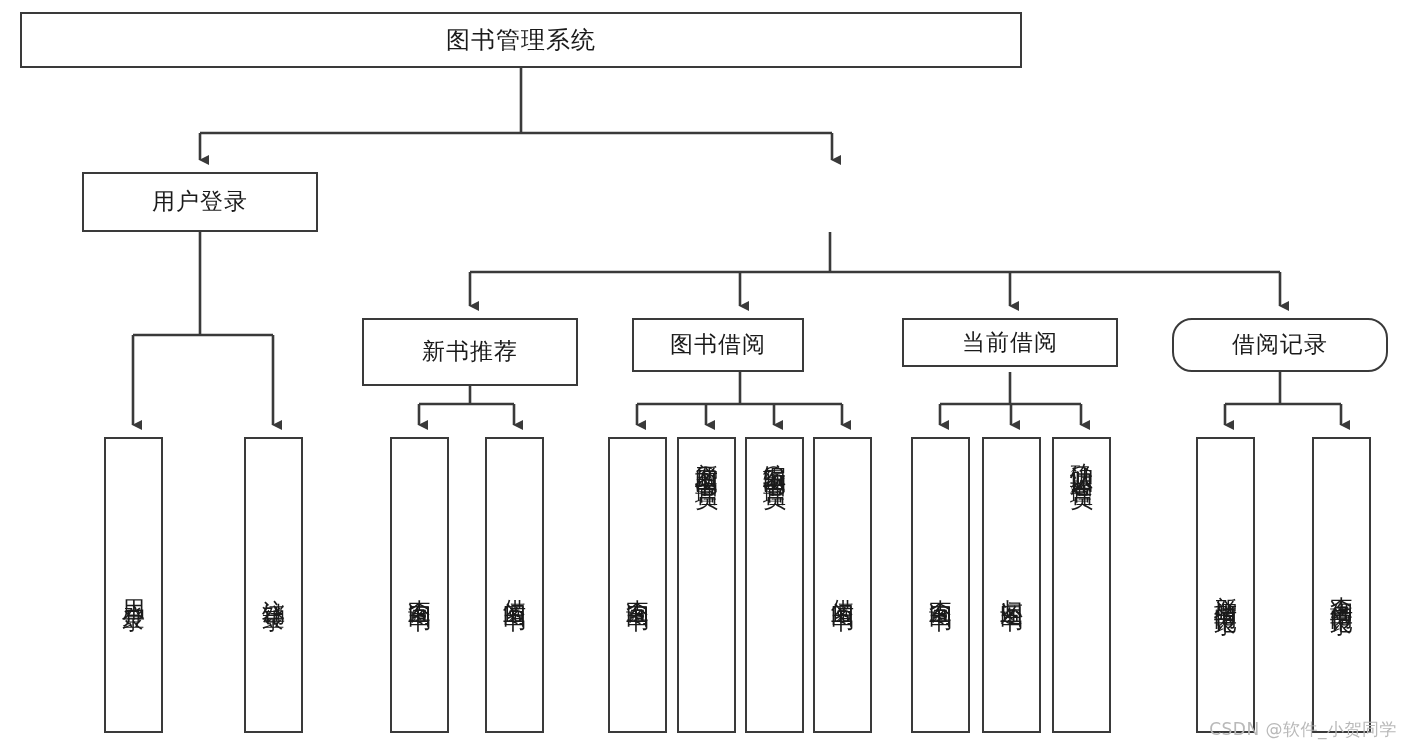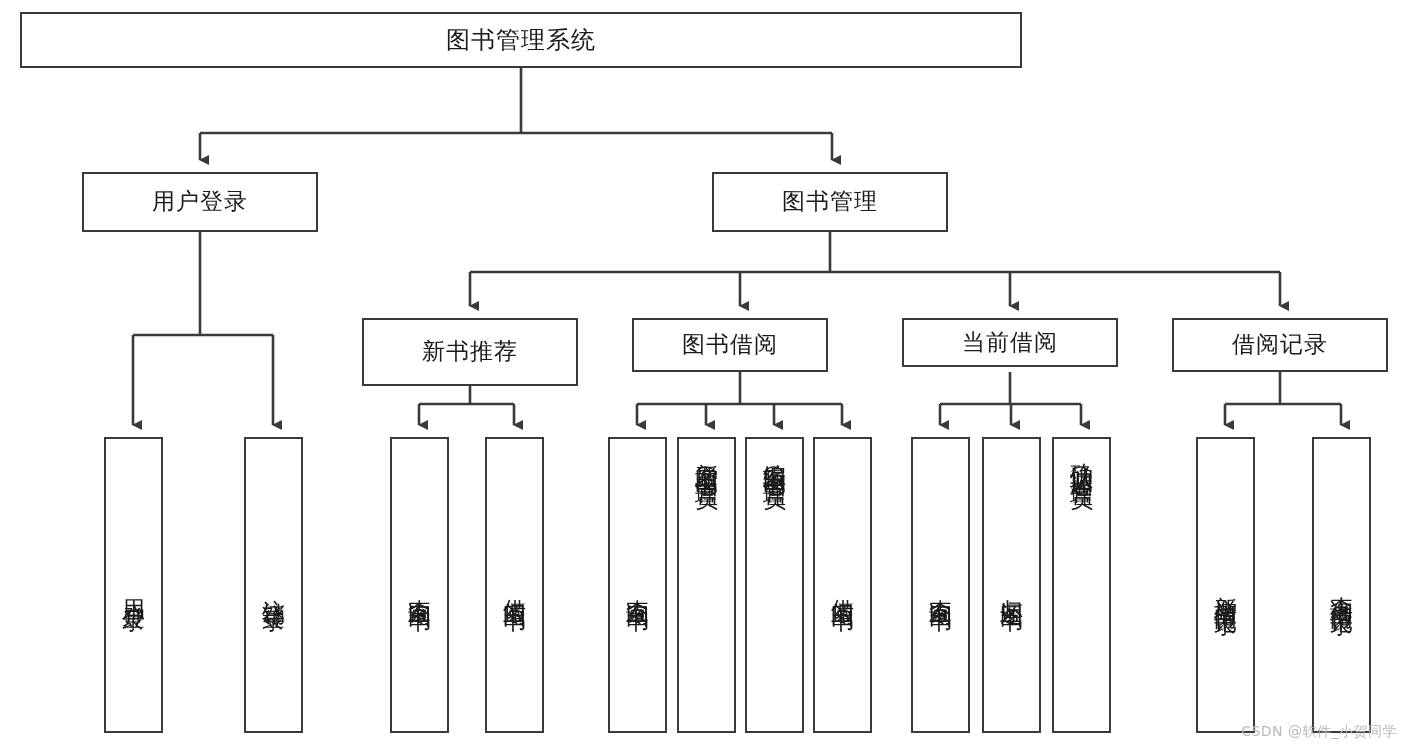--- a/index.html
+++ b/index.html
@@ -59,21 +59,21 @@
     color: #1a1a1a;
   }
   .vtext.mid {
     align-self: center;
     padding-top: 0;
   }
   .watermark {
     position: absolute;
     right: 8px;
     bottom: 6px;
-    font-size: 14px;
+    font-size: 17px;
     color: #b9b9b9;
     letter-spacing: 0.5px;
     white-space: nowrap;
   }
 </style>
 </head>
 <body>
 
 <div id="canvas">
 
@@ -127,34 +127,31 @@
     </g>
   </svg>
 
   <div class="node node-root" style="left: 20px; top: 12px; width: 1002px; height: 56px;">
     <span>图书管理系统</span>
   </div>
 
   <div class="node node-h" style="left: 82px; top: 172px; width: 236px; height: 60px;">
     <span>用户登录</span>
   </div>
-  <div class="node node-h" style="left: 712px; top: 172px; width: 236px; height: 60px;">
-    <span>图书管理</span>
-  </div>
 
   <div class="node node-h" style="left: 362px; top: 318px; width: 216px; height: 68px;">
     <span>新书推荐</span>
   </div>
-  <div class="node node-h" style="left: 632px; top: 318px; width: 196px; height: 54px;">
+  <div class="node node-h" style="left: 632px; top: 318px; width: 172px; height: 54px;">
     <span>图书借阅</span>
   </div>
   <div class="node node-h" style="left: 902px; top: 318px; width: 216px; height: 49px;">
     <span>当前借阅</span>
   </div>
-  <div class="node node-h" style="left: 1172px; top: 318px; width: 216px; height: 54px;">
+  <div class="node node-h" style="left: 1172px; top: 318px; width: 216px; height: 54px; border-radius: 20px;">
     <span>借阅记录</span>
   </div>
 
   <div class="node node-v" style="left: 104px; top: 437px; width: 59px; height: 296px;">
     <span class="vtext mid">用户登录</span>
   </div>
   <div class="node node-v" style="left: 244px; top: 437px; width: 59px; height: 296px;">
     <span class="vtext mid">注销登录</span>
   </div>
   <div class="node node-v" style="left: 390px; top: 437px; width: 59px; height: 296px;">

